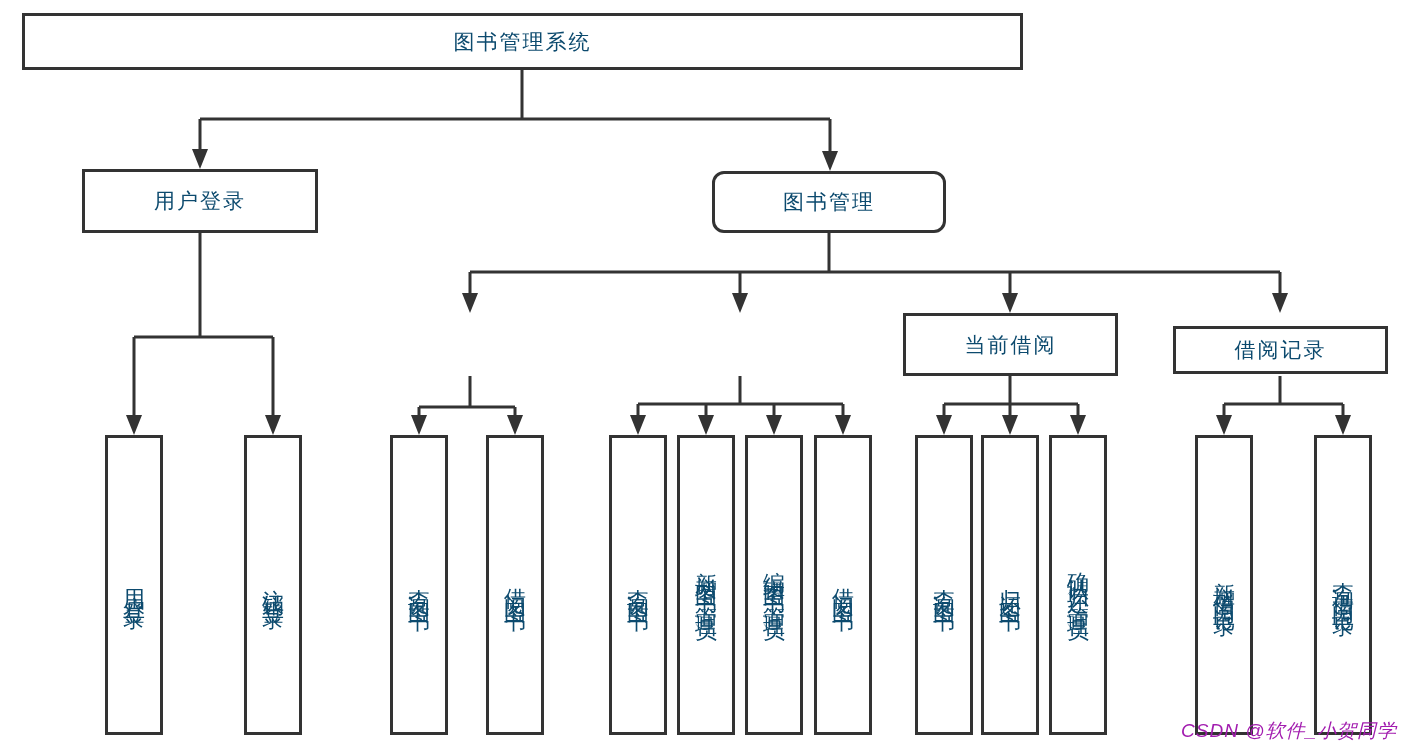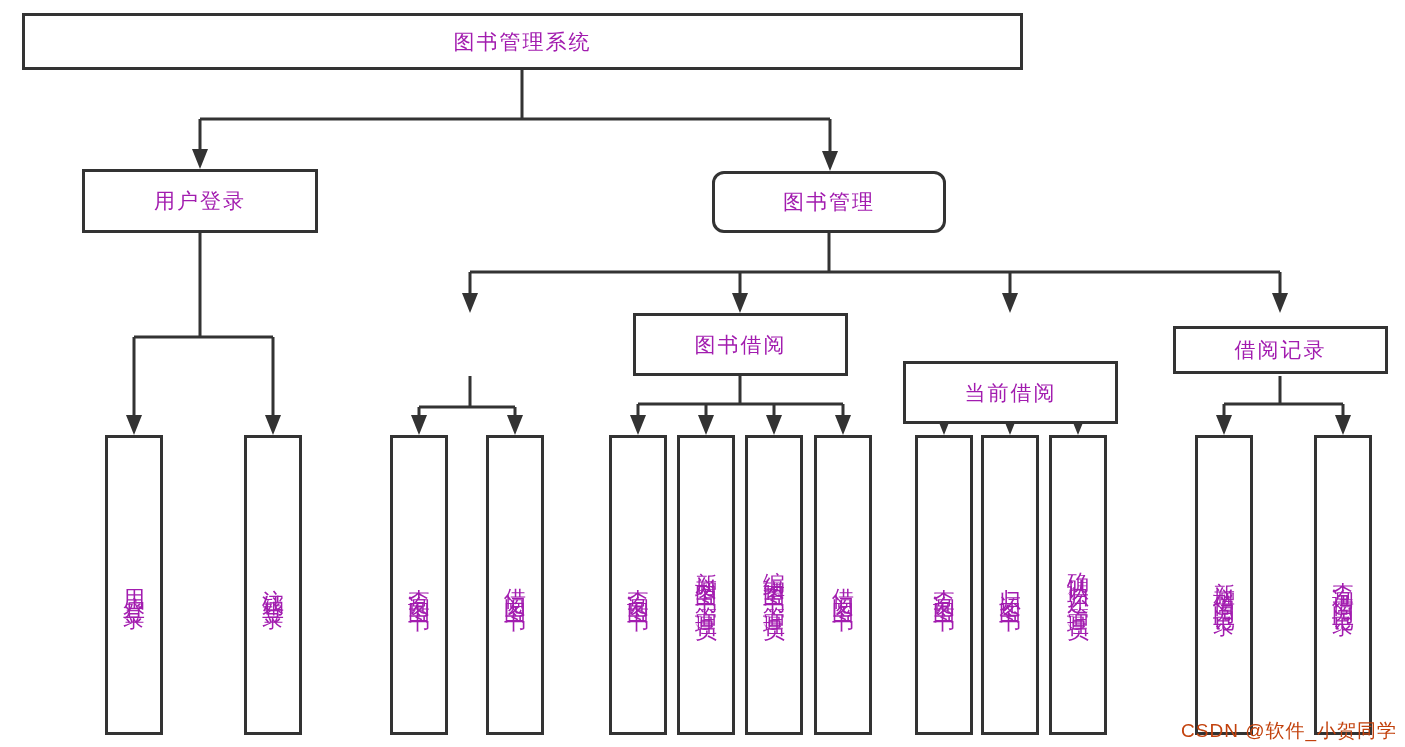--- a/index.html
+++ b/index.html
@@ -29,21 +29,21 @@
   }
   .connectors polygon {
     fill: #333333;
     stroke: none;
   }
   .node {
     position: absolute;
     box-sizing: border-box;
     border: 3px solid #333333;
     background: #ffffff;
-    color: #a21caf;
+    color: #0c4a6e;
     display: flex;
     align-items: center;
     justify-content: center;
     text-align: center;
   }
   .node.h {
     font-size: 21px;
     letter-spacing: 2px;
     white-space: nowrap;
   }
@@ -53,23 +53,24 @@
     font-size: 22px;
     letter-spacing: 7px;
     line-height: 1.1;
   }
   .watermark {
     position: absolute;
     right: 8px;
     bottom: 3px;
     font-size: 19px;
     letter-spacing: 1px;
-    color: #c2410c;
+    color: #a21caf;
     z-index: 5;
     white-space: nowrap;
+    font-style: italic;
   }
 </style>
 </head>
 <body>
 
 <div class="canvas">
 
   <svg class="connectors" width="1405" height="747" viewBox="0 0 1405 747" xmlns="http://www.w3.org/2000/svg">
 
     <g>
@@ -118,22 +119,21 @@
       <polygon points="1216,415 1232,415 1224,435"></polygon>
       <polygon points="1335,415 1351,415 1343,435"></polygon>
     </g>
   </svg>
 
   <div class="node h" style="left:22px; top:13px; width:1001px; height:57px;">图书管理系统</div>
 
   <div class="node h" style="left:82px; top:169px; width:236px; height:64px;">用户登录</div>
   <div class="node h" style="left:712px; top:171px; width:234px; height:62px;border-radius:12px;">图书管理</div>
 
-  <div class="node h" style="left:633px; top:313px; width:215px; height:63px;">图书借阅</div>
-  <div class="node h" style="left:903px; top:313px; width:215px; height:63px;margin-top:48px;">当前借阅</div>
+  <div class="node h" style="left:903px; top:313px; width:215px; height:63px;">当前借阅</div>
   <div class="node h" style="left:1173px; top:326px; width:215px; height:48px;">借阅记录</div>
 
   <div class="node v" style="left:105px; top:435px; width:58px; height:300px;">用户登录</div>
   <div class="node v" style="left:244px; top:435px; width:58px; height:300px;">注销登录</div>
 
   <div class="node v" style="left:390px; top:435px; width:58px; height:300px;">查询图书</div>
   <div class="node v" style="left:486px; top:435px; width:58px; height:300px;">借阅图书</div>
 
   <div class="node v" style="left:609px; top:435px; width:58px; height:300px;">查询图书</div>
   <div class="node v" style="left:677px; top:435px; width:58px; height:300px;">新增图书（管理员）</div>

